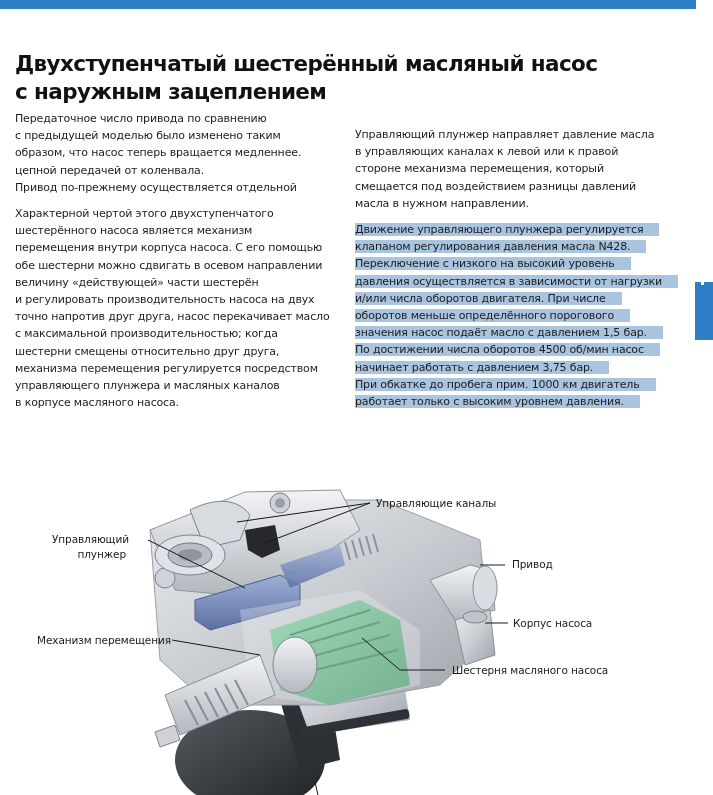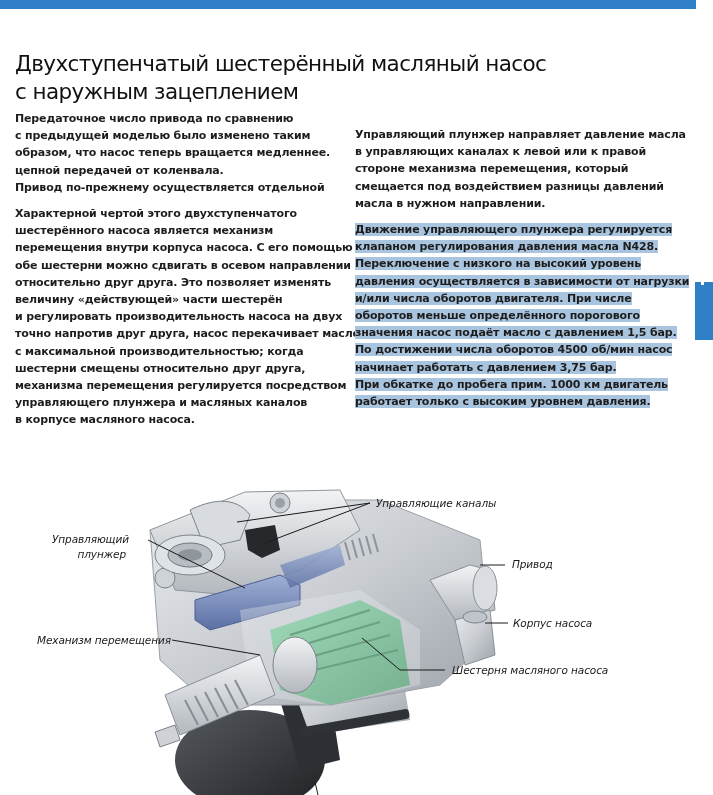--- a/index.html
+++ b/index.html
@@ -5,38 +5,38 @@
   html, body { margin: 0; padding: 0; }
   body {
     width: 713px; height: 795px; position: relative; overflow: hidden;
     background: #ffffff; font-family: "DejaVu Sans", sans-serif; color: #1a1a1a;
   }
   .top-bar { position: absolute; left: 0; top: 0; width: 696px; height: 9px; background: #2f7fc6; }
   .side-tab { position: absolute; left: 695px; top: 282px; width: 18px; height: 58px; background: #2f7fc6; }
   .side-tab .notch { position: absolute; left: 6px; top: 0; width: 3px; height: 3px; background: #fff; }
   .title {
     position: absolute; left: 15px; top: 50px; width: 620px;
-    font-family: "DejaVu Sans", sans-serif; font-weight: normal; font-size: 21.5px;
+    font-family: "DejaVu Sans", sans-serif; font-weight: bold; font-size: 21.5px;
     line-height: 28px; letter-spacing: -0.6px; color: #111;
   }
-  .col { position: absolute; font-size: 11px; line-height: 17.2px; letter-spacing: -0.15px; color: #1d1d1d; font-weight: bold; }
+  .col { position: absolute; font-size: 11px; line-height: 17.2px; letter-spacing: -0.15px; color: #1d1d1d; }
   .col p { margin: 0; }
   .col-left { left: 15px; top: 110px; width: 330px; }
   .col-left p + p { margin-top: 9px; }
   .col-right { left: 355px; top: 110px; width: 320px; margin-top: 16px; }
   .col-right p + p { margin-top: 9px; }
   .hl span.line {
     background: #a9c4de; display: inline; box-decoration-break: clone; -webkit-box-decoration-break: clone;
   }
   .line { display: block; white-space: nowrap; }
-  .hl .line { display: table; background: #a9c4de; padding-right: 0; }
+  .hl .line { display: table; background: #a9c4de; padding-right: 16px; }
 
   .figure { position: absolute; left: 0; top: 470px; width: 713px; height: 325px; }
   .figure svg { position: absolute; left: 0; top: 0; }
-  .callout { position: absolute; font-size: 10.5px; line-height: 15px; color: #1a1a1a; white-space: nowrap; letter-spacing: -0.1px; font-style: italic; }
+  .callout { position: absolute; font-size: 10.5px; line-height: 15px; color: #1a1a1a; white-space: nowrap; letter-spacing: -0.1px; }
 </style>
 </head>
 <body>
 
 <div class="top-bar"></div>
 <div class="side-tab">
     <div class="notch"></div>
   </div>
 
 <h1 class="title" style="margin:0;">
@@ -50,21 +50,20 @@
     <span class="line">с предыдущей моделью было изменено таким</span>
     <span class="line">образом, что насос теперь вращается медленнее.</span>
     <span class="line">цепной передачей от коленвала.</span>
     <span class="line">Привод по-прежнему осуществляется отдельной</span>
   </p>
   <p>
     <span class="line">Характерной чертой этого двухступенчатого</span>
     <span class="line">шестерённого насоса является механизм</span>
     <span class="line">перемещения внутри корпуса насоса. С его помощью</span>
     <span class="line">обе шестерни можно сдвигать в осевом направлении</span>
-    <span class="line">относительно друг друга. Это позволяет изменять</span>
     <span class="line">величину «действующей» части шестерён</span>
     <span class="line">и регулировать производительность насоса на двух</span>
     <span class="line">точно напротив друг друга, насос перекачивает масло</span>
     <span class="line">с максимальной производительностью; когда</span>
     <span class="line">шестерни смещены относительно друг друга,</span>
     <span class="line">механизма перемещения регулируется посредством</span>
     <span class="line">управляющего плунжера и масляных каналов</span>
     <span class="line">в корпусе масляного насоса.</span>
   </p>
 </div>

